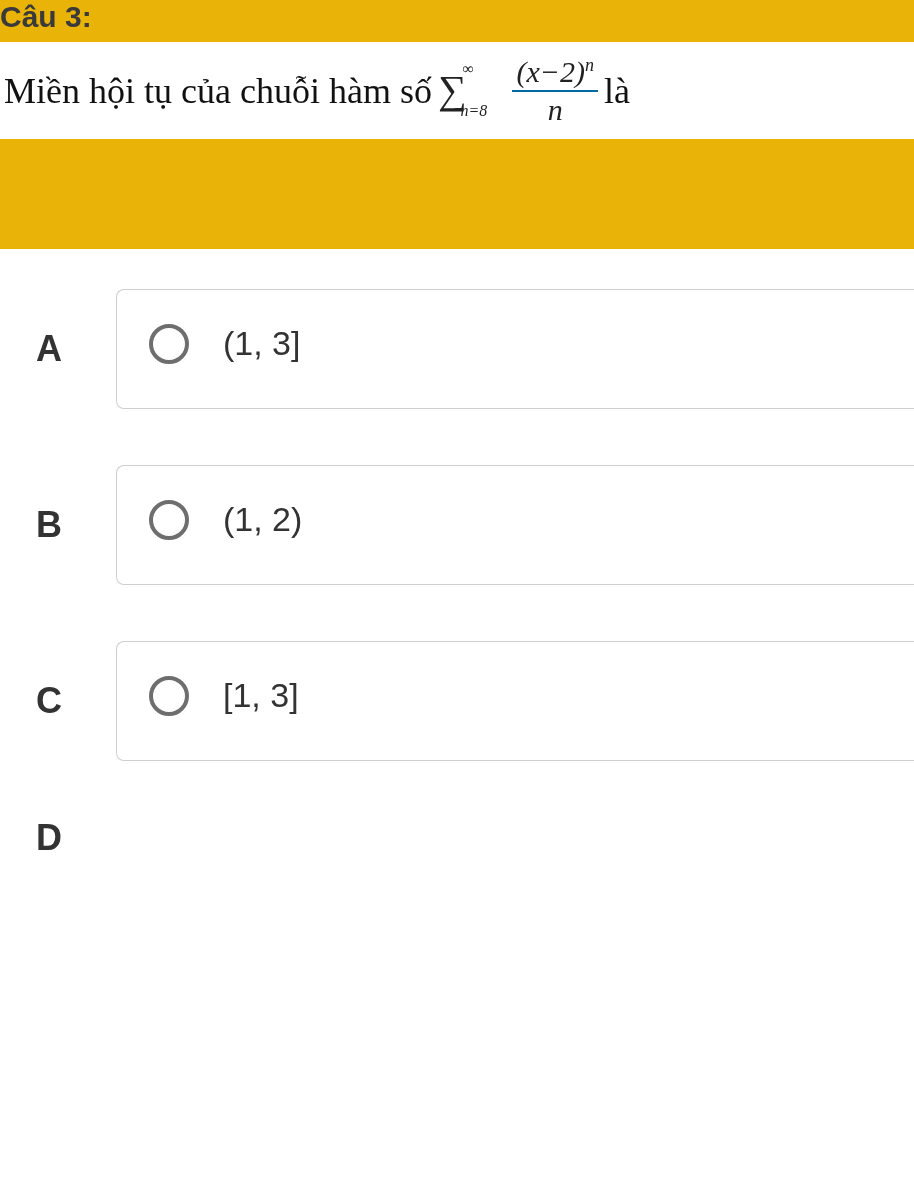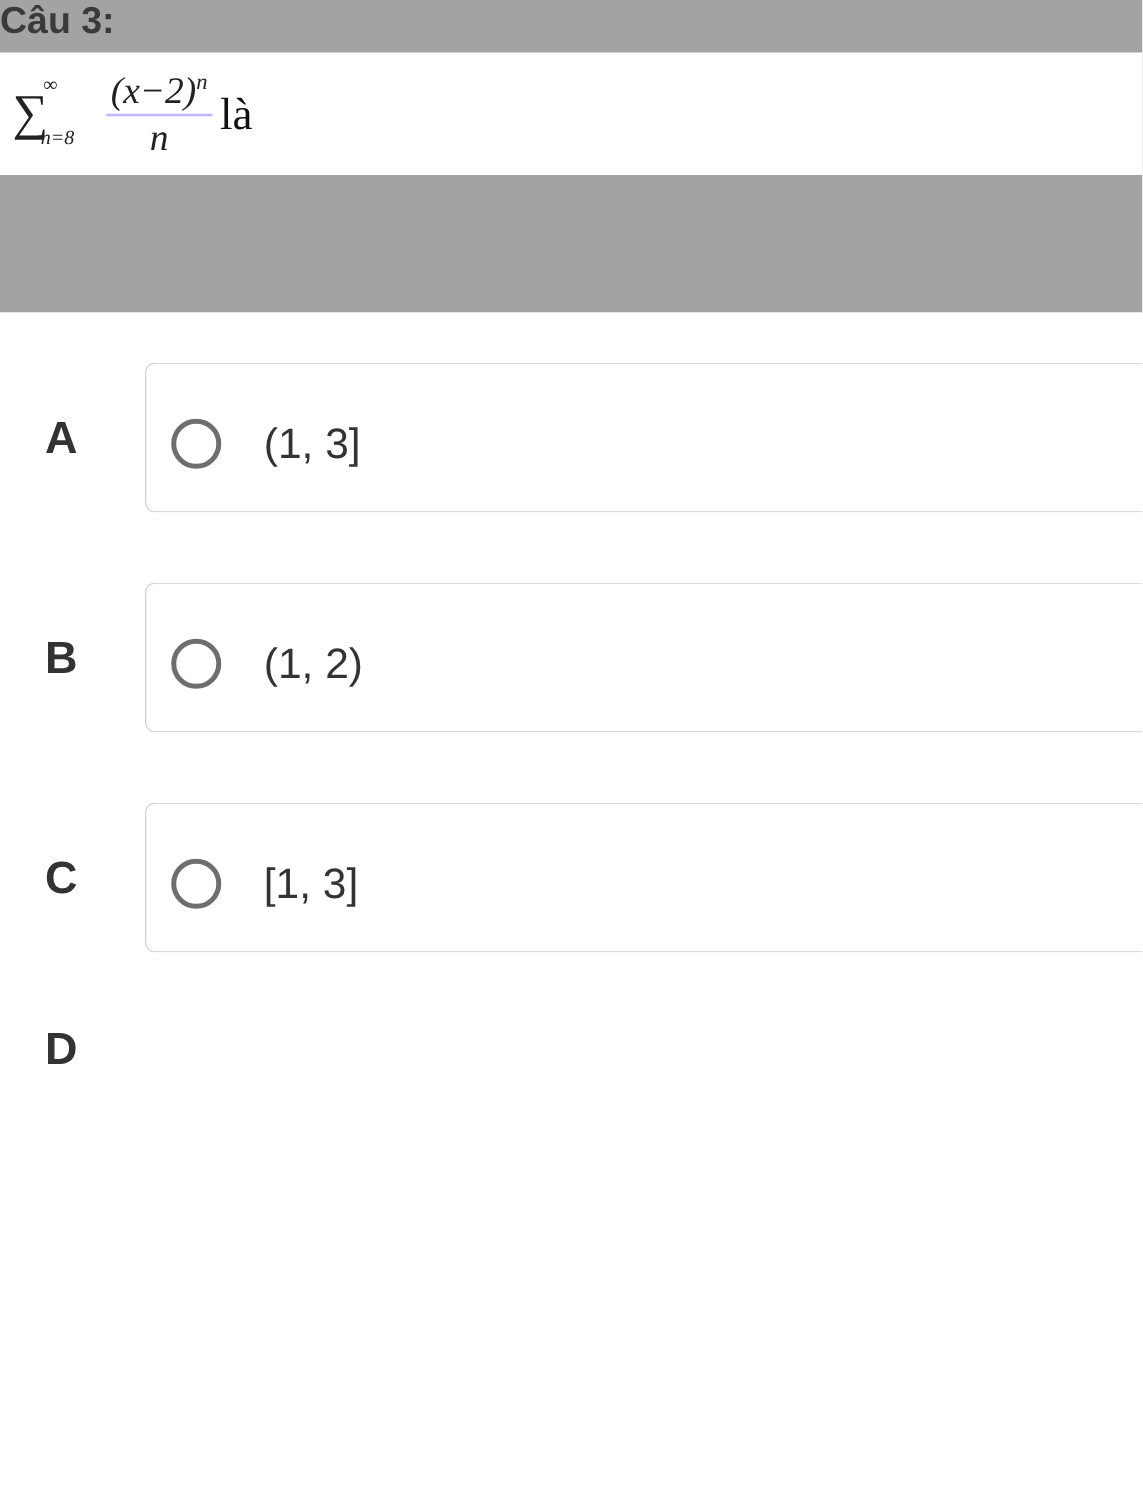--- a/index.html
+++ b/index.html
@@ -3,21 +3,21 @@
 <meta charset="utf-8">
 <style>
   * { box-sizing: border-box; margin: 0; padding: 0; }
   body {
     font-family: Arial, Helvetica, sans-serif;
     background: #ffffff;
     width: 914px;
     color: #222;
   }
   .header-region {
-    background: #a3a3a3;
+    background: #eab308;
     padding: 0 0 110px 0;
   }
   .question-number {
     font-size: 30px;
     font-weight: bold;
     color: #3a3a3a;
     padding: 0 0 8px 0;
   }
   .question-box {
     background: #ffffff;
@@ -68,21 +68,21 @@
   .frac {
     display: inline-flex;
     flex-direction: column;
     align-items: center;
     font-size: 30px;
     line-height: 1.05;
     margin-left: 42px;
     vertical-align: middle;
   }
   .frac .num {
-    border-bottom: 2px solid #c4b5fd;
+    border-bottom: 2px solid #0369a1;
     padding: 0 4px 2px 4px;
   }
   .frac .den {
     padding-top: 2px;
     font-style: italic;
   }
   .frac .num .base {
     font-style: italic;
   }
   .frac .num sup {
@@ -107,22 +107,22 @@
     width: 80px;
     flex-shrink: 0;
   }
   .option-box {
     flex: 1;
     border: 1px solid #cfcfcf;
     border-right: none;
     border-radius: 8px 0 0 8px;
     background: #ffffff;
     display: flex;
-    align-items: flex-end;
-    padding: 34px 20px;
+    align-items: flex-start;
+    padding: 34px 32px;
     min-height: 120px;
   }
   .radio {
     width: 40px;
     height: 40px;
     border: 4px solid #6e6e6e;
     border-radius: 50%;
     flex-shrink: 0;
     margin-right: 34px;
     background: #fff;
@@ -131,20 +131,21 @@
     font-size: 34px;
     color: #333;
   }
 </style>
 </head>
 <body>
 
 <div class="header-region">
   <div class="question-number">Câu 3:</div>
   <div class="question-box">
+    <span class="question-text">Miền hội tụ của chuỗi hàm số </span>
     <span class="math">
       <span class="sigma-wrap">
         <span class="sigma">∑</span>
         <span class="sigma-sup">∞</span>
         <span class="sigma-sub">n=8</span>
       </span>
       <span class="frac">
         <span class="num">
           <span class="base">(x−2)</span><sup>n</sup>
         </span>

